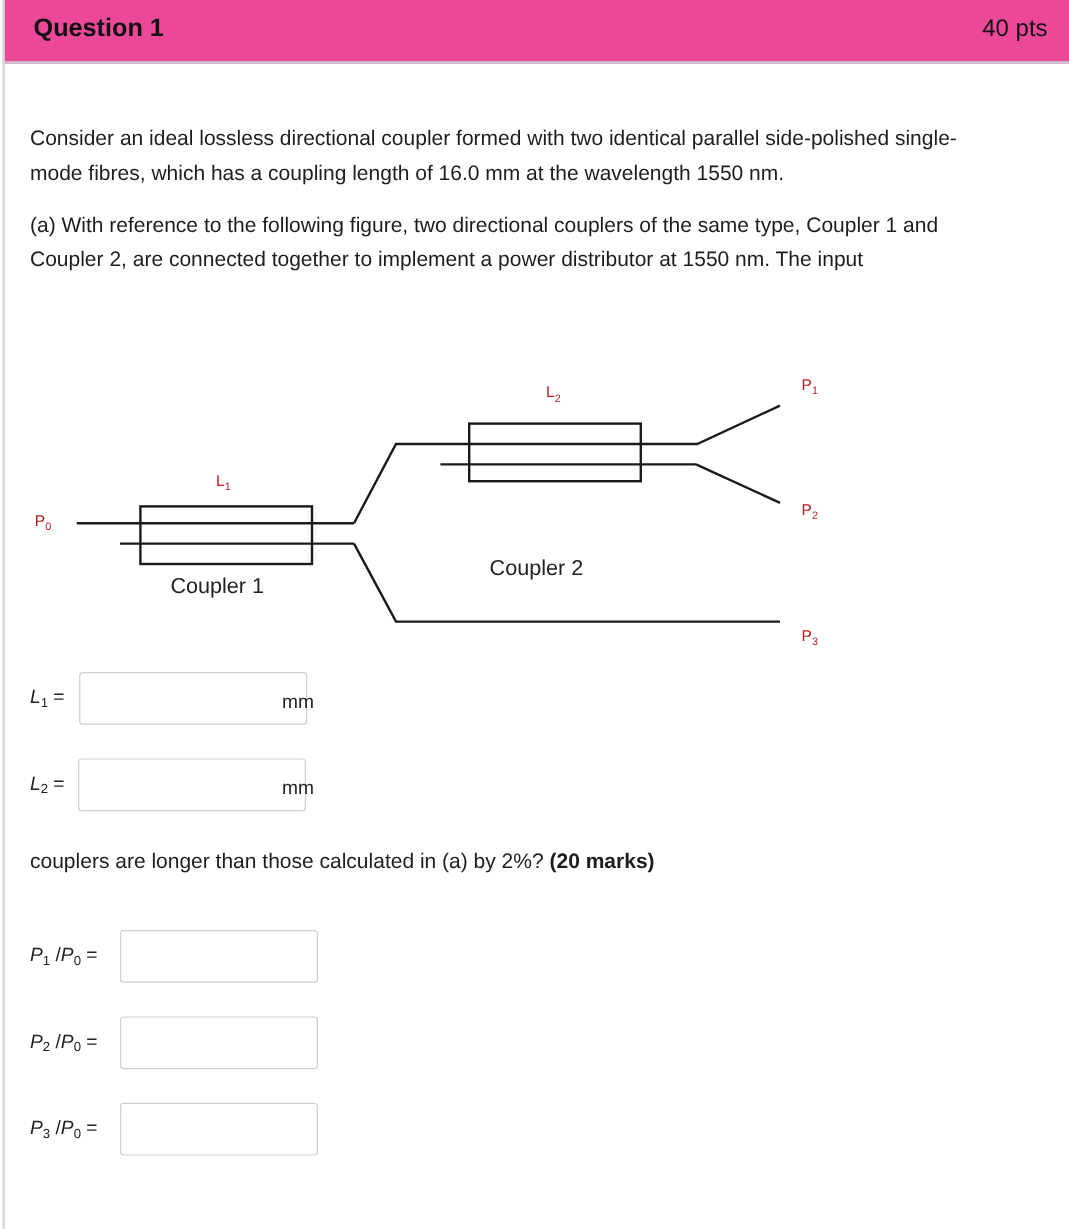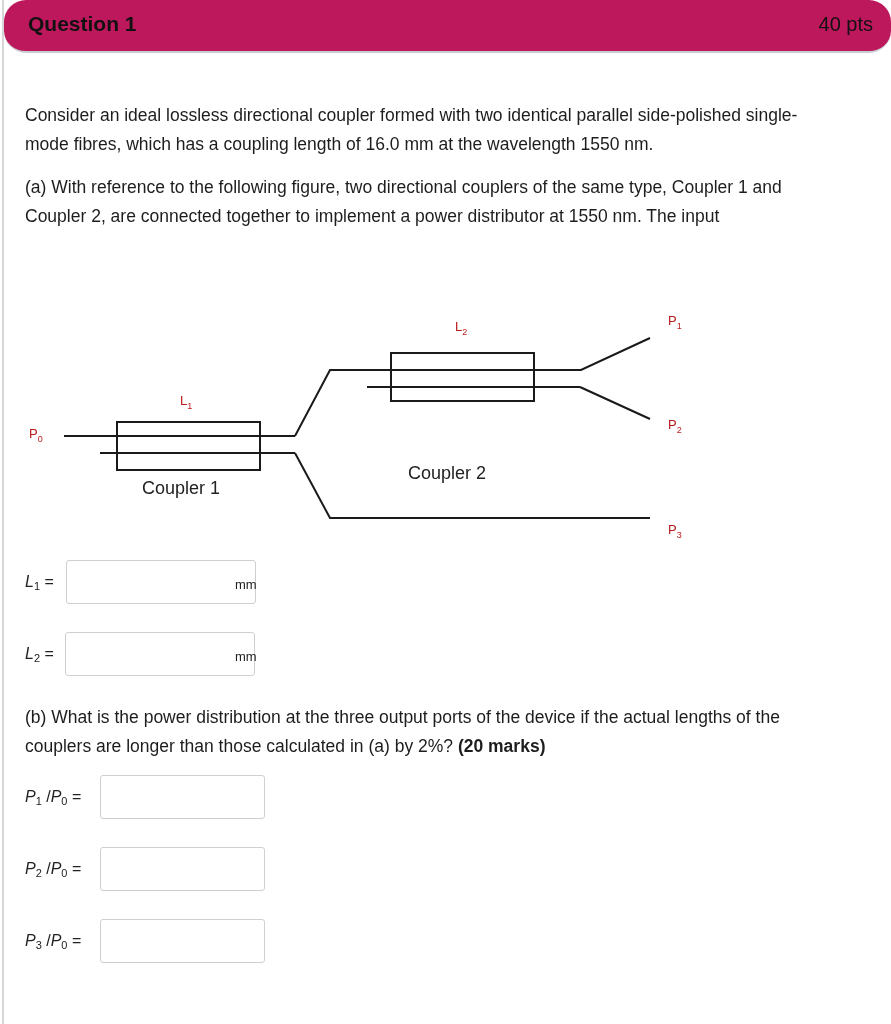--- a/index.html
+++ b/index.html
@@ -6,41 +6,41 @@
   body {
     width:891px; height:1024px; overflow:hidden; background:#ffffff;
     font-family:"Liberation Sans", "DejaVu Sans", sans-serif; color:#2d3b45;
   }
   .question {
     position:absolute; left:2px; top:0; width:889px; height:1024px;
     border-left:2px solid #d6d6d6; box-sizing:border-box;
   }
   .q-header {
     position:absolute; left:0; top:0; width:887px; height:51px;
-    background:#be185d; border-bottom:2px solid #c7cdd1;border-radius:22px;
+    background:#ec4899; border-bottom:2px solid #c7cdd1;
   }
   .q-title { position:absolute; left:24px; top:12px; font-size:21px; font-weight:bold; color:#111; }
   .q-points { position:absolute; right:18px; top:13px; font-size:20px; color:#111; }
   .para { position:absolute; left:25px; font-size:17.5px; line-height:29px; color:#1d1d1d; }
   .para sub { font-size:11px; vertical-align:-3px; }
   .para b { font-weight:bold; }
   i.v { font-style:italic; }
   .diagram { position:absolute; left:0; top:300px; width:891px; height:240px; }
   .dlabel { position:absolute; font-size:13px; color:#b91c1c; }
   .dlabel sub { font-size:9px; }
   .cname { position:absolute; font-size:18px; color:#222; }
   .ans-row { position:absolute; left:25px; height:46px; }
   .ans-label { position:absolute; left:0; top:13px; font-size:16px; color:#222; white-space:nowrap; }
   .ans-label sub { font-size:11px; vertical-align:-3px; }
   .ans-input {
     position:absolute; top:0; height:44px; border:1px solid #cfcfcf; border-radius:3px;
     background:#fff; box-sizing:border-box; font-size:16px; padding:0 8px;
     font-family:"Liberation Sans", sans-serif;
   }
-  .unit { position:absolute; top:17px; font-size:13px; color:#222; }
+  .unit { position:absolute; top:17px; font-size:16px; color:#222; }
 </style>
 </head>
 <body>
 
 <div class="question">
   <div class="q-header">
     <span class="q-title">Question 1</span>
     <span class="q-points">40 pts</span>
   </div>
 </div>
@@ -87,21 +87,20 @@
   <input class="ans-input" style="left: 41px; width: 190px;" value="">
   <span class="unit" style="left:210px;">mm</span>
 </div>
 <div class="ans-row" style="top:632px;">
   <span class="ans-label"><i class="v">L</i><sub>2</sub><span> =</span></span>
   <input class="ans-input" style="left: 40px; width: 190px;" value="">
   <span class="unit" style="left:210px;">mm</span>
 </div>
 
 <div class="para" style="top:703px;">
-  <div>(b) What is the power distribution at the three output ports of the device if the actual lengths of the</div>
   <div><span>couplers are longer than those calculated in (a) by 2%? </span><b>(20 marks)</b></div>
 </div>
 
 <div class="ans-row" style="top:775px;">
   <span class="ans-label"><i class="v">P</i><sub>1</sub><span> /</span><i class="v">P</i><sub>0</sub><span> =</span></span>
   <input class="ans-input" style="left: 75px; width: 165px;" value="">
 </div>
 <div class="ans-row" style="top:847px;">
   <span class="ans-label"><i class="v">P</i><sub>2</sub><span> /</span><i class="v">P</i><sub>0</sub><span> =</span></span>
   <input class="ans-input" style="left: 75px; width: 165px;" value="">

